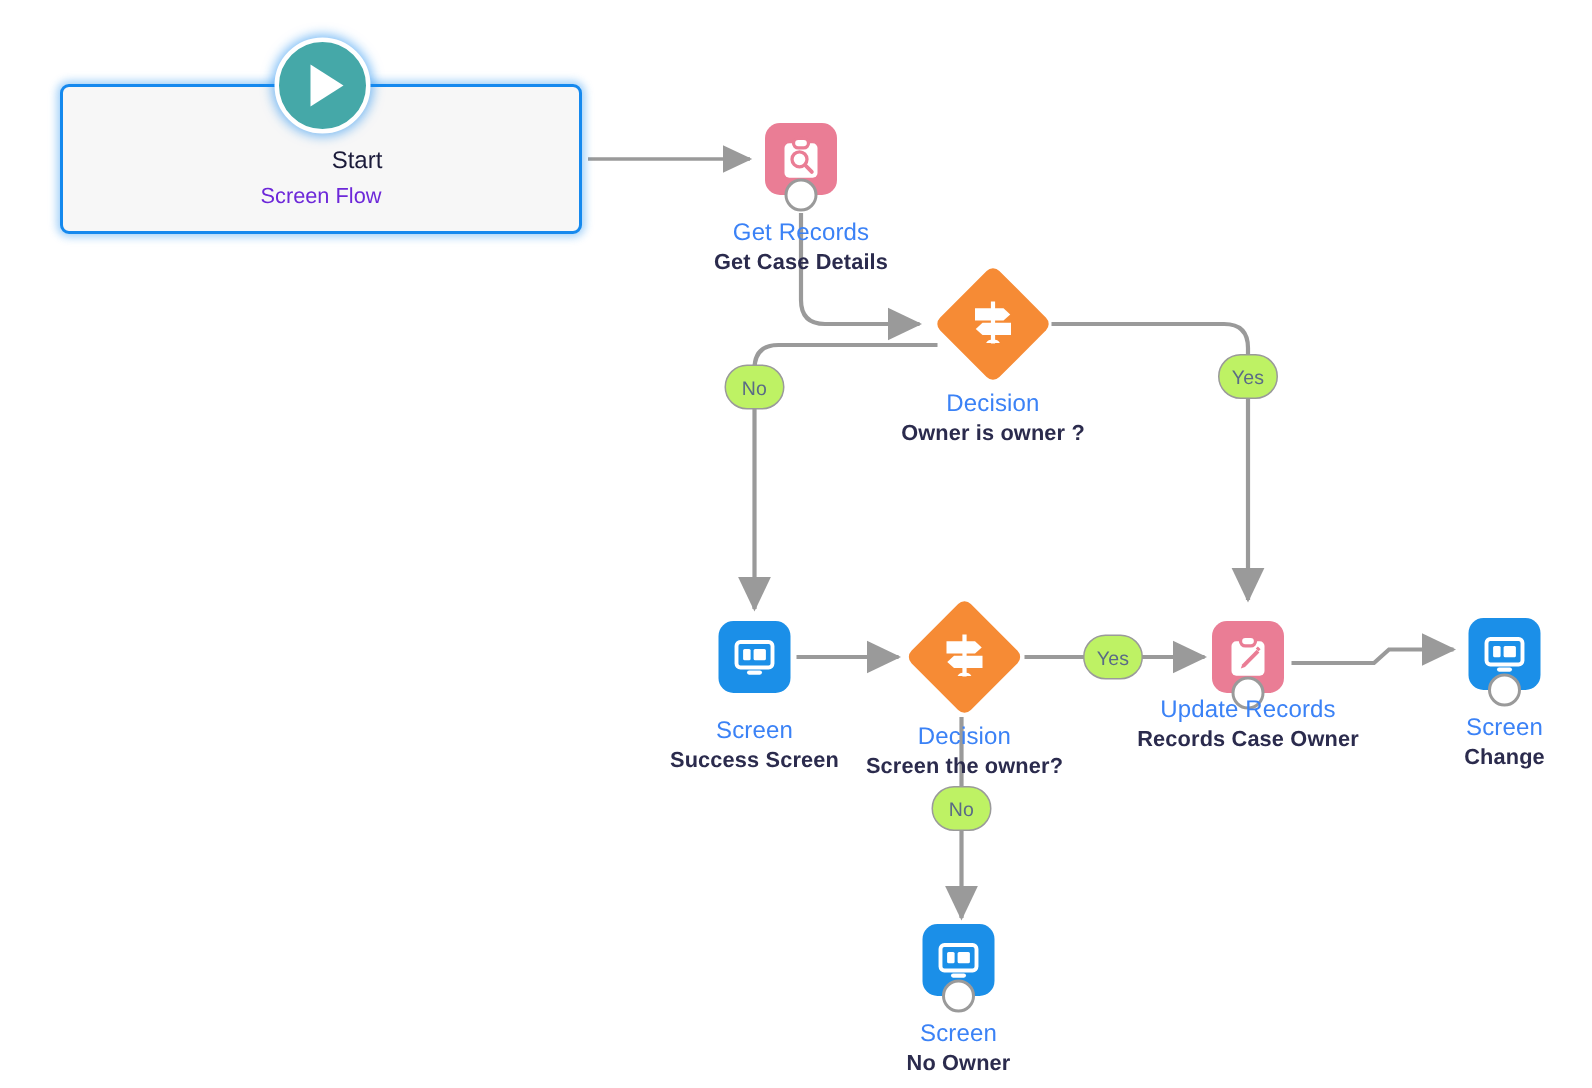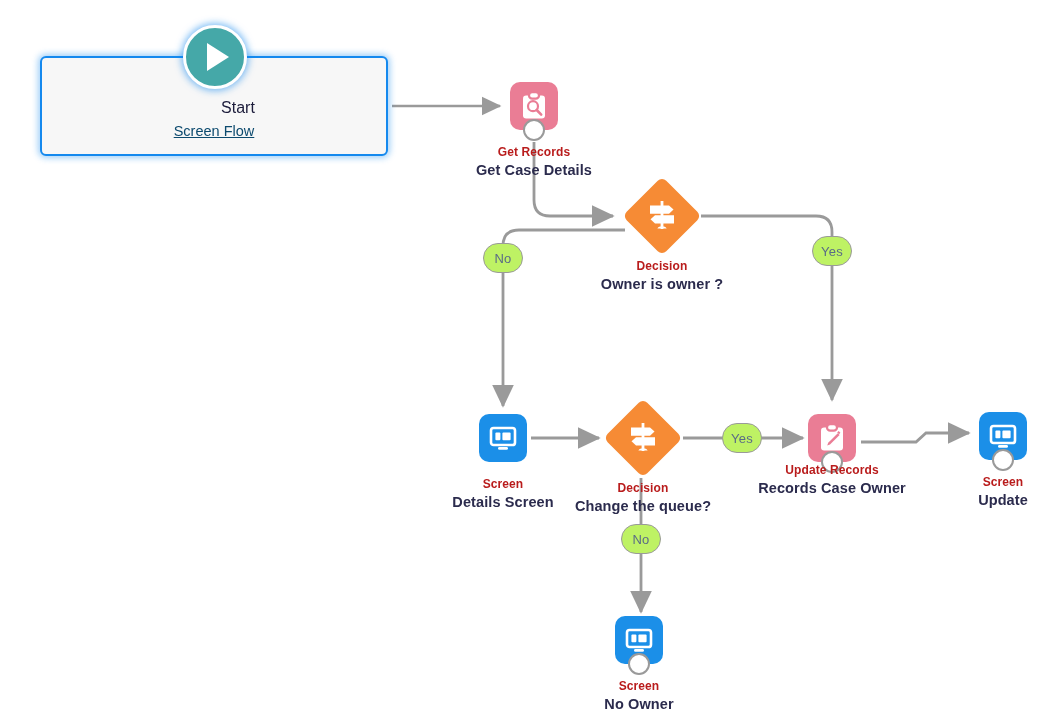--- a/index.html
+++ b/index.html
@@ -36,23 +36,23 @@
   }
   .node .labels {
     position: absolute;
     left: 50%;
     transform: translateX(-50%);
     text-align: center;
     white-space: nowrap;
     line-height: 1.32;
   }
   .node .lbl-title {
-    font-size: 12px;
-    font-weight: bold;
-    color: #b91c1c;
+    font-size: 16px;
+    font-weight: normal;
+    color: #3b82f6;
     letter-spacing: .1px;
   }
   .node .lbl-sub {
     font-size: 14.5px;
     font-weight: bold;
     color: #2b2b4d;
     letter-spacing: .1px;
   }
 
   
@@ -76,23 +76,22 @@
     text-align: center;
     line-height: 1.45;
   }
   .start-title {
     font-size: 16px;
     color: #1b1b3a;
     padding-left: 48px;
   }
   .start-sub {
     font-size: 14.5px;
-    color: #0c4a6e;
+    color: #6d28d9;
     margin-top: 2px;
-    text-decoration: underline;
   }
   .start-play {
     position: absolute;
     left: 183px;
     top: 25px;
     width: 64px;
     height: 64px;
     border-radius: 50%;
     background: #45a8a8;
     border: 3px solid #ffffff;
@@ -267,37 +266,37 @@
     <div class="tile blue">
       <svg width="32" height="32" viewBox="0 0 32 32" aria-hidden="true">
         <rect x="4" y="6" width="24" height="17" rx="2.6" fill="none" stroke="#ffffff" stroke-width="2.6"></rect>
         <rect x="8.4" y="10.6" width="5" height="7.6" rx="1" fill="#ffffff"></rect>
         <rect x="15.4" y="10.6" width="8.2" height="7.6" rx="1" fill="#ffffff"></rect>
         <rect x="11" y="25" width="10" height="2.8" rx="1.4" fill="#ffffff"></rect>
       </svg>
     </div>
     <div class="labels" style="top:39px;">
       <div class="lbl-title">Screen</div>
-      <div class="lbl-sub">Details Screen</div>
+      <div class="lbl-sub">Success Screen</div>
     </div>
   </div>
 
   <div class="node" style="left:643px; top:438px;">
     <div class="diamond">
       <div class="dshape"></div>
       <svg width="36" height="36" viewBox="0 0 36 36" aria-hidden="true">
         <rect x="16.6" y="3" width="2.8" height="28" fill="#ffffff"></rect>
         <path d="M6,7.5 L25,7.5 L29.5,11.6 L25,15.7 L6,15.7 z" fill="#ffffff"></path>
         <path d="M30,17.2 L11,17.2 L6.5,21.3 L11,25.4 L30,25.4 z" fill="#ffffff"></path>
         <path d="M13.4,30.6 C14.6,27.6 21.4,27.6 22.6,30.6 z" fill="#ffffff"></path>
       </svg>
     </div>
     <div class="labels" style="top:43px;">
       <div class="lbl-title">Decision</div>
-      <div class="lbl-sub">Change the queue?</div>
+      <div class="lbl-sub">Screen the owner?</div>
     </div>
   </div>
 
   <div class="pill" style="left:742px; top:438px;">Yes</div>
   <div class="pill" style="left:641px; top:539px;">No</div>
 
   <div class="node" style="left:832px; top:438px;">
     <div class="tile pink">
       <svg width="32" height="32" viewBox="0 0 32 32" aria-hidden="true">
         <rect x="5" y="5.5" width="22" height="23" rx="3.2" fill="#ffffff"></rect>
@@ -318,21 +317,21 @@
       <svg width="32" height="32" viewBox="0 0 32 32" aria-hidden="true">
         <rect x="4" y="6" width="24" height="17" rx="2.6" fill="none" stroke="#ffffff" stroke-width="2.6"></rect>
         <rect x="8.4" y="10.6" width="5" height="7.6" rx="1" fill="#ffffff"></rect>
         <rect x="15.4" y="10.6" width="8.2" height="7.6" rx="1" fill="#ffffff"></rect>
         <rect x="11" y="25" width="10" height="2.8" rx="1.4" fill="#ffffff"></rect>
       </svg>
     </div>
     <div class="stub"></div>
     <div class="labels" style="top:39px;">
       <div class="lbl-title">Screen</div>
-      <div class="lbl-sub">Update</div>
+      <div class="lbl-sub">Change</div>
     </div>
   </div>
 
   <div class="node" style="left:639px; top:640px;">
     <div class="tile blue">
       <svg width="32" height="32" viewBox="0 0 32 32" aria-hidden="true">
         <rect x="4" y="6" width="24" height="17" rx="2.6" fill="none" stroke="#ffffff" stroke-width="2.6"></rect>
         <rect x="8.4" y="10.6" width="5" height="7.6" rx="1" fill="#ffffff"></rect>
         <rect x="15.4" y="10.6" width="8.2" height="7.6" rx="1" fill="#ffffff"></rect>
         <rect x="11" y="25" width="10" height="2.8" rx="1.4" fill="#ffffff"></rect>

